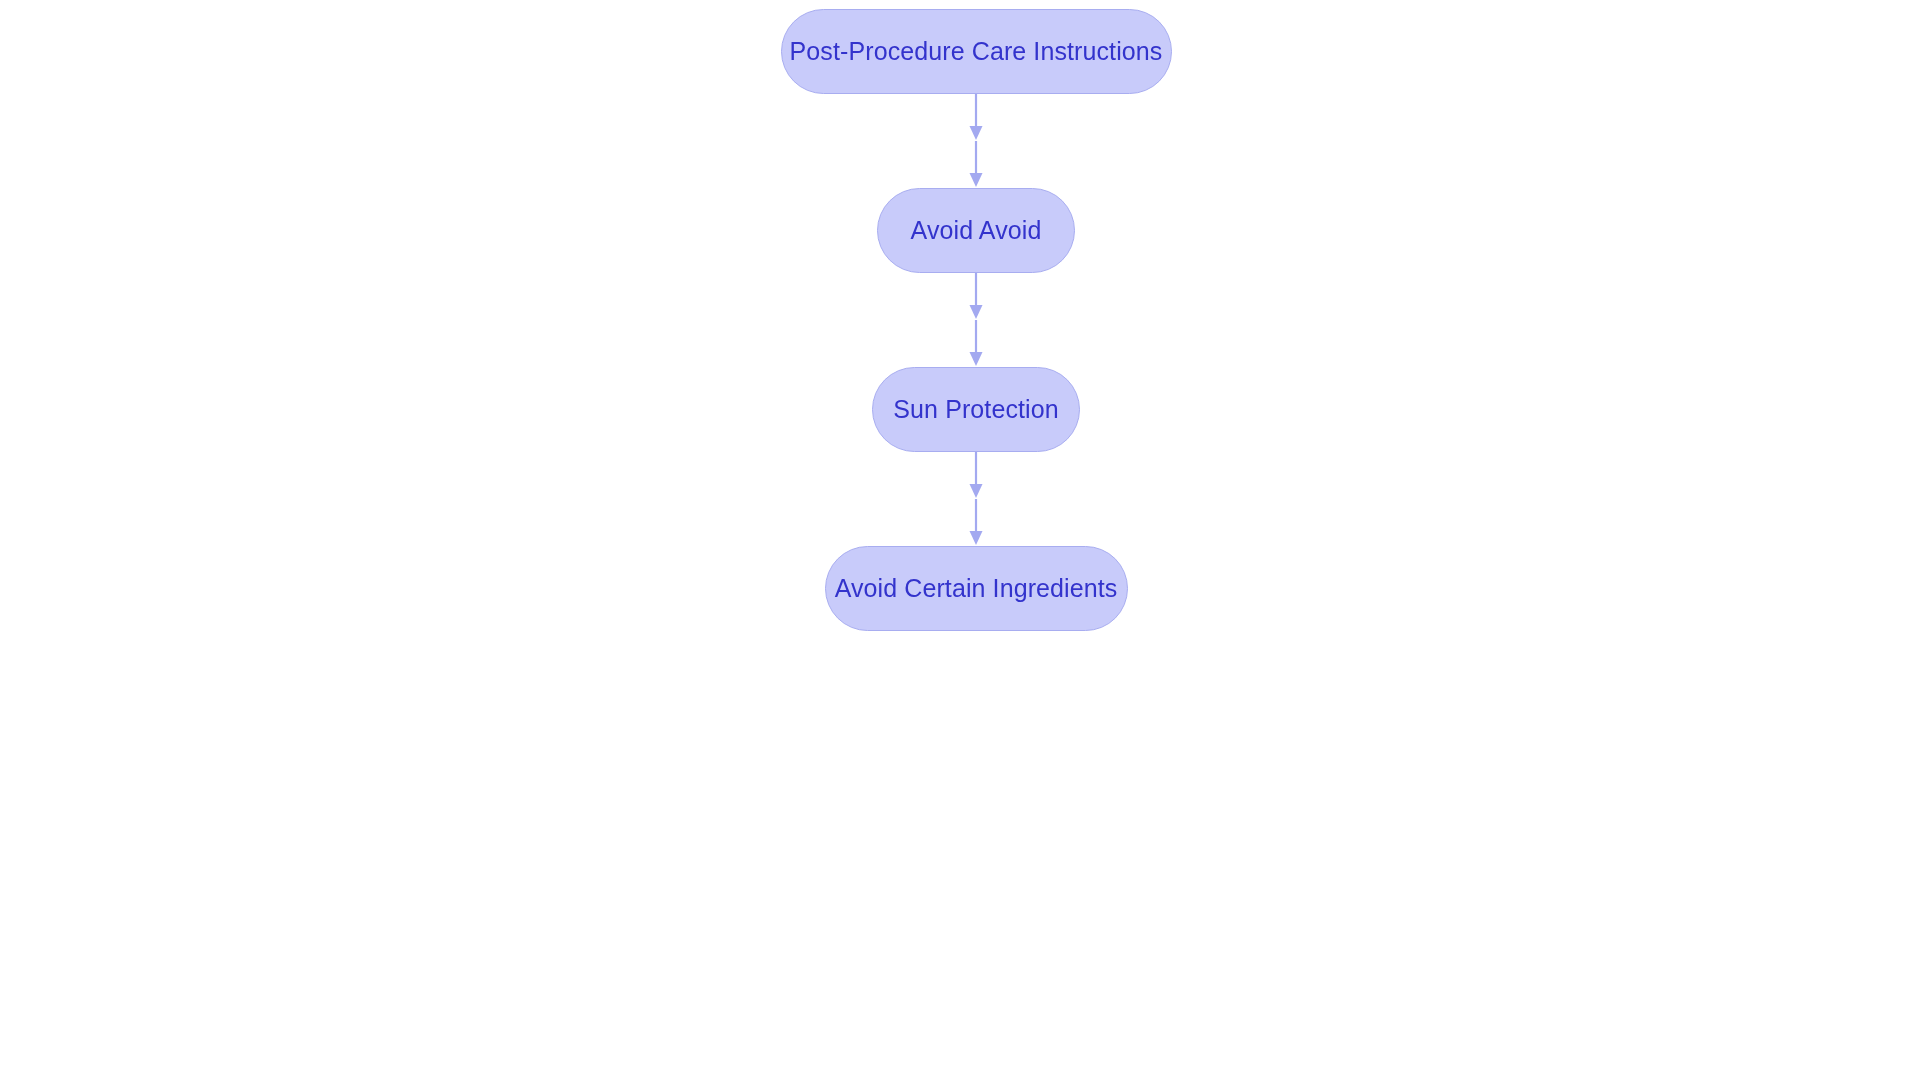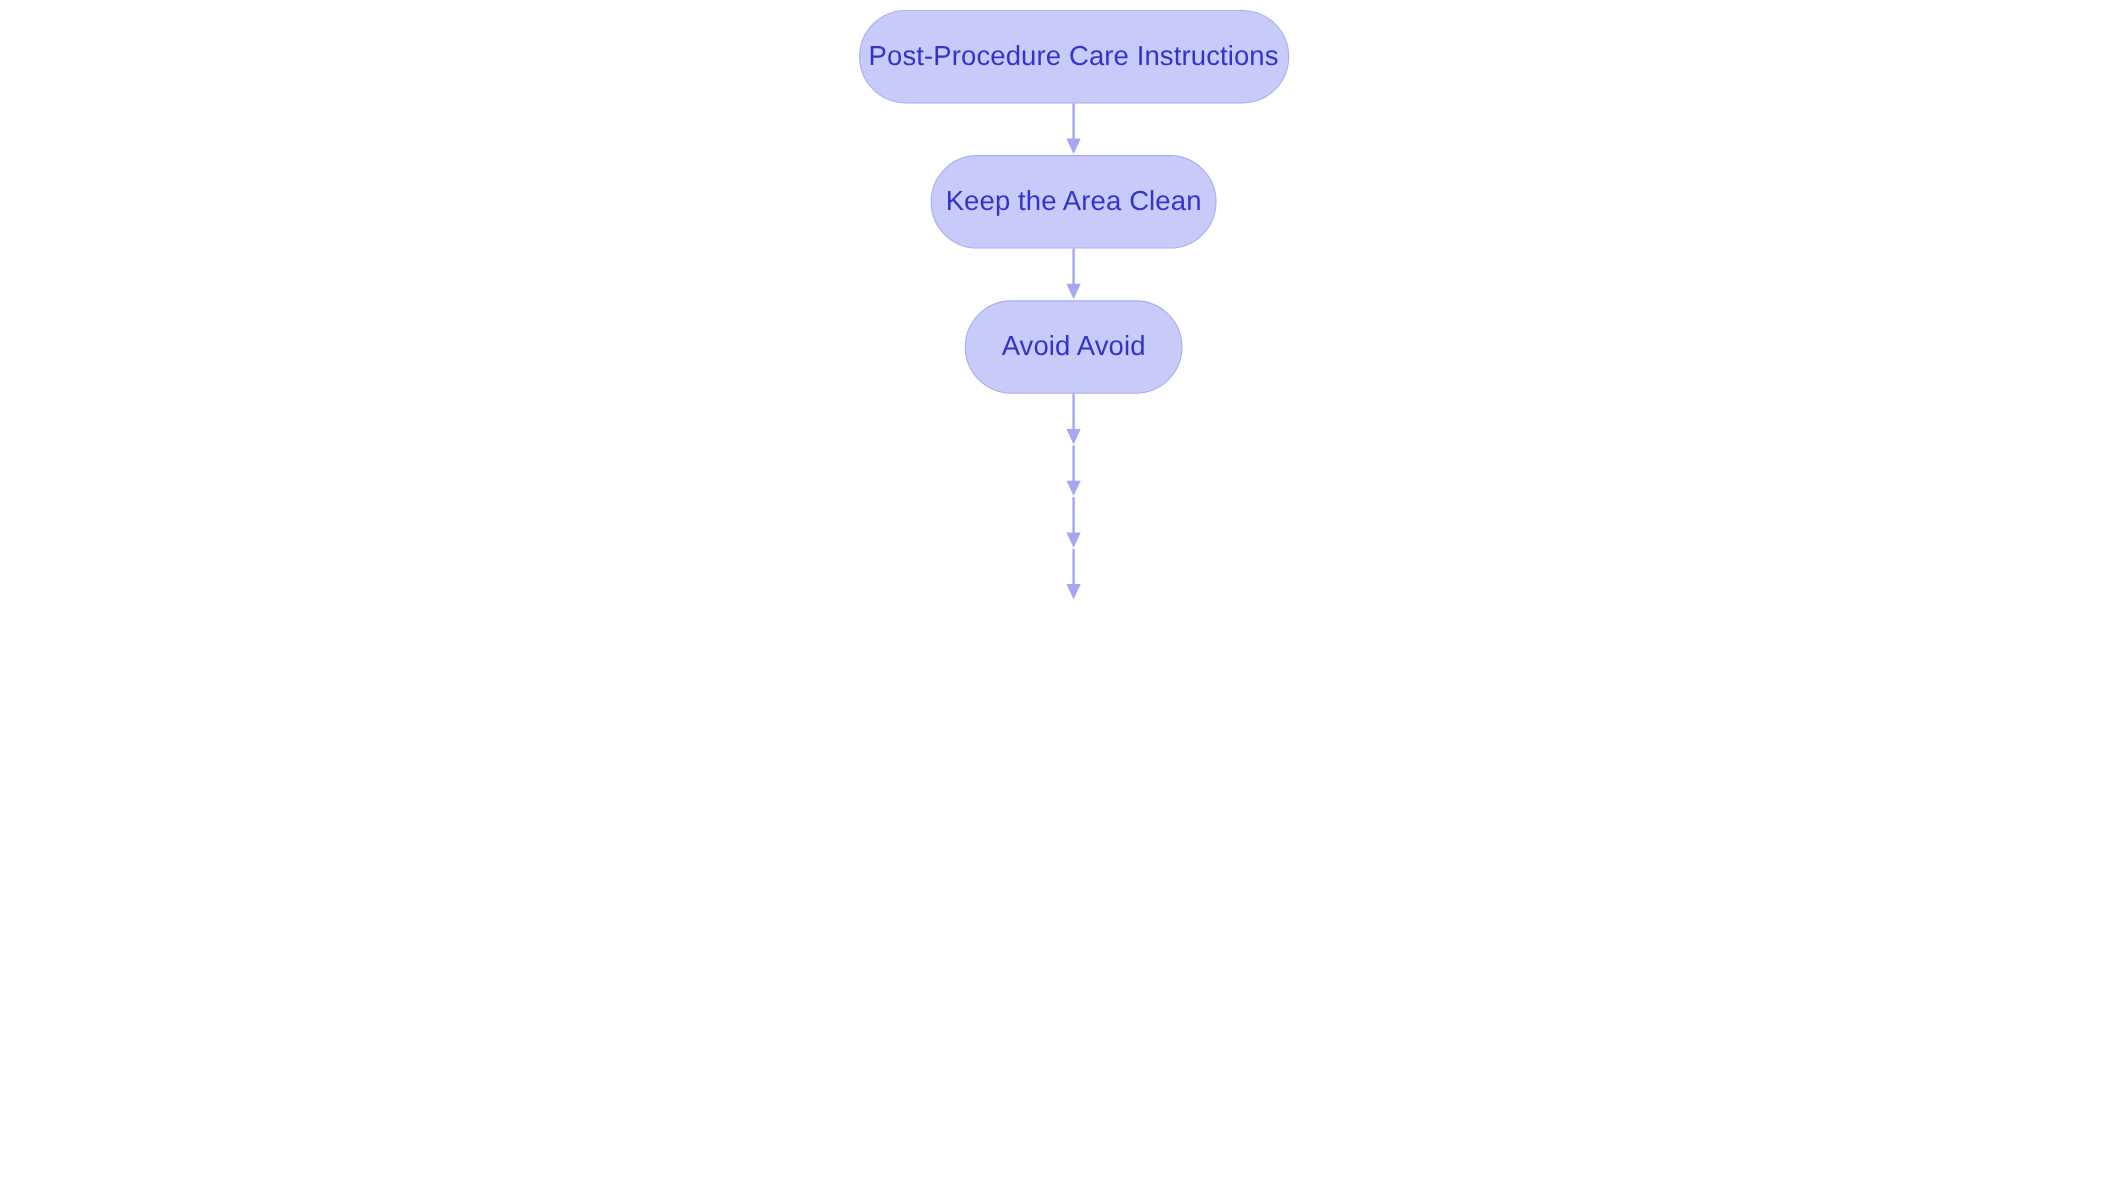--- a/index.html
+++ b/index.html
@@ -86,23 +86,20 @@
       <span class="node-label">Post-Procedure Care Instructions</span>
     </div>
 
     <div class="connector">
       <svg viewBox="0 0 20 47" xmlns="http://www.w3.org/2000/svg" aria-hidden="true">
         <line x1="10" y1="0" x2="10" y2="33" stroke="#a3a9f0" stroke-width="2.2"></line>
         <polygon points="3.5,32 16.5,32 10,46" fill="#a3a9f0"></polygon>
       </svg>
     </div>
 
-    <div class="node node-2">
-      <span class="node-label">Keep the Area Clean</span>
-    </div>
 
     <div class="connector">
       <svg viewBox="0 0 20 47" xmlns="http://www.w3.org/2000/svg" aria-hidden="true">
         <line x1="10" y1="0" x2="10" y2="33" stroke="#a3a9f0" stroke-width="2.2"></line>
         <polygon points="3.5,32 16.5,32 10,46" fill="#a3a9f0"></polygon>
       </svg>
     </div>
 
     <div class="node node-3">
       <span class="node-label">Avoid Avoid</span>
@@ -116,31 +113,37 @@
     </div>
 
 
     <div class="connector">
       <svg viewBox="0 0 20 47" xmlns="http://www.w3.org/2000/svg" aria-hidden="true">
         <line x1="10" y1="0" x2="10" y2="33" stroke="#a3a9f0" stroke-width="2.2"></line>
         <polygon points="3.5,32 16.5,32 10,46" fill="#a3a9f0"></polygon>
       </svg>
     </div>
 
+    <div class="node node-5">
+      <span class="node-label">Sun Protection</span>
+    </div>
 
     <div class="connector">
       <svg viewBox="0 0 20 47" xmlns="http://www.w3.org/2000/svg" aria-hidden="true">
         <line x1="10" y1="0" x2="10" y2="33" stroke="#a3a9f0" stroke-width="2.2"></line>
         <polygon points="3.5,32 16.5,32 10,46" fill="#a3a9f0"></polygon>
       </svg>
     </div>
 
 
     <div class="connector">
       <svg viewBox="0 0 20 47" xmlns="http://www.w3.org/2000/svg" aria-hidden="true">
         <line x1="10" y1="0" x2="10" y2="33" stroke="#a3a9f0" stroke-width="2.2"></line>
         <polygon points="3.5,32 16.5,32 10,46" fill="#a3a9f0"></polygon>
       </svg>
     </div>
 
+    <div class="node node-7">
+      <span class="node-label">Avoid Certain Ingredients</span>
+    </div>
 
   </div>
 </div>
 
 </body></html>

